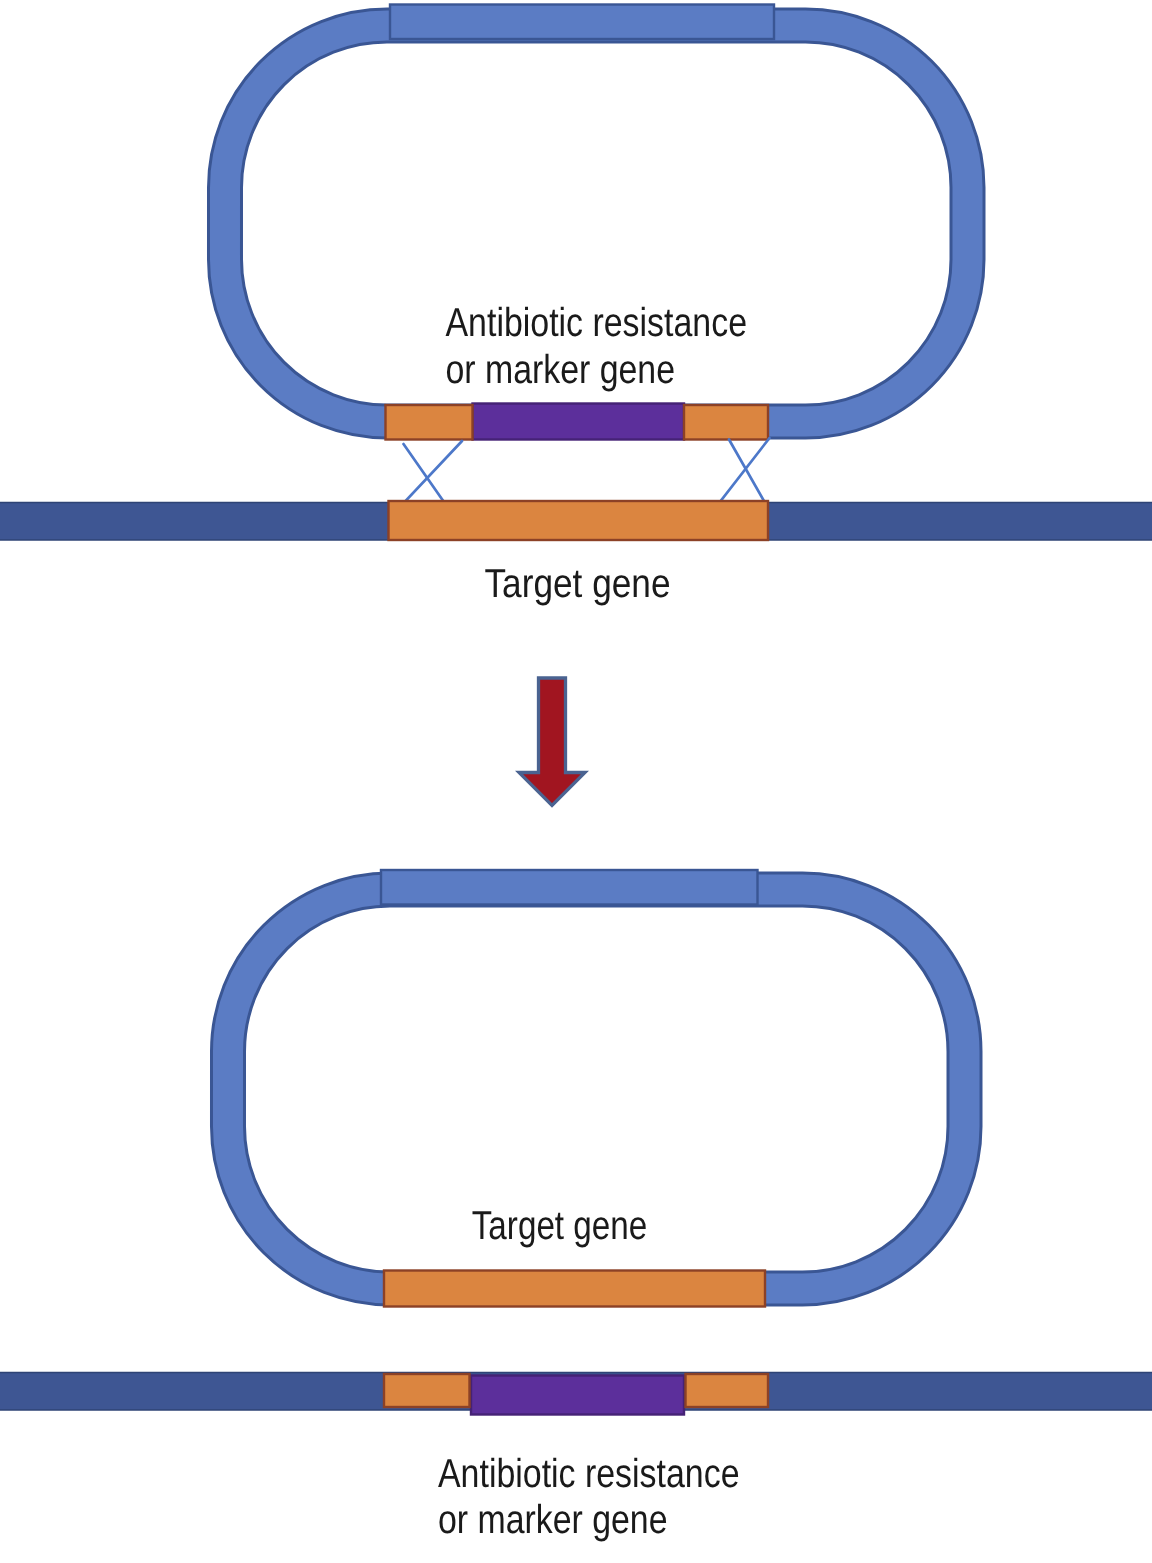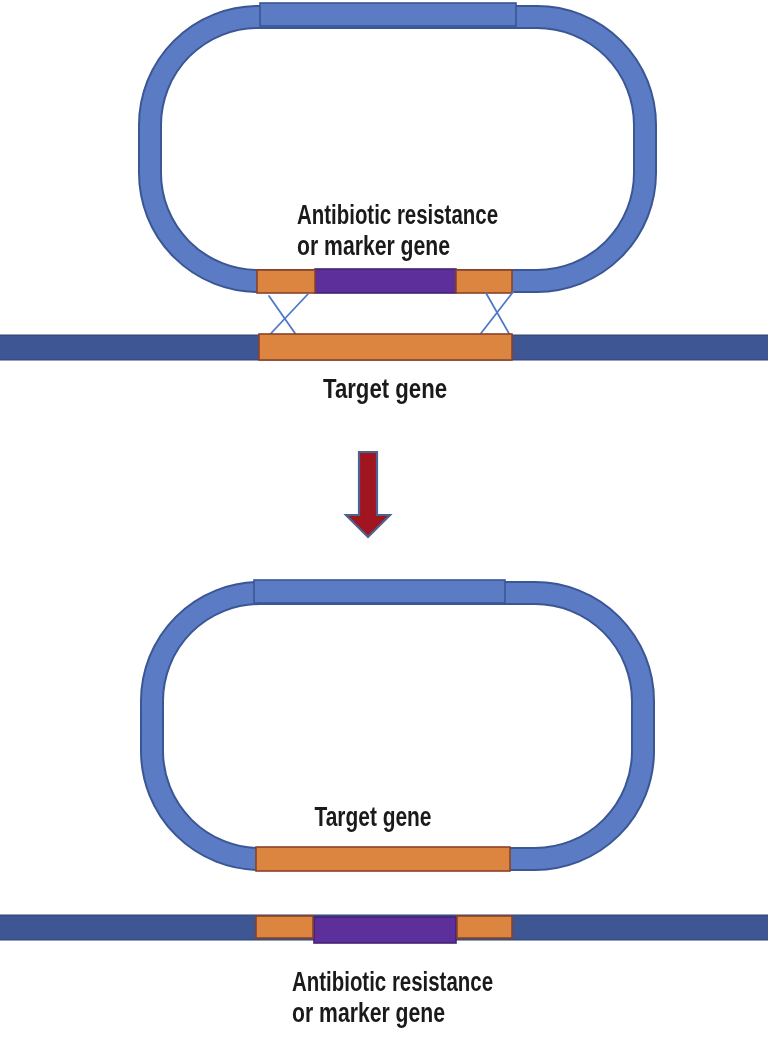--- a/index.html
+++ b/index.html
@@ -7,21 +7,20 @@
     padding: 0;
     background: #ffffff;
     font-family: "Liberation Sans", sans-serif;
   }
   .canvas-wrap {
     position: relative;
     width: 768px;
     height: 1042px;
     background: #ffffff;
     overflow: hidden;
-    font-weight: bold;
   }
   svg { display: block; }
 
   .plasmid-ring-outer {
     fill: none;
     stroke: var(--plasmid-border);
     stroke-width: 24;
   }
   .plasmid-ring-inner {
     fill: none;

